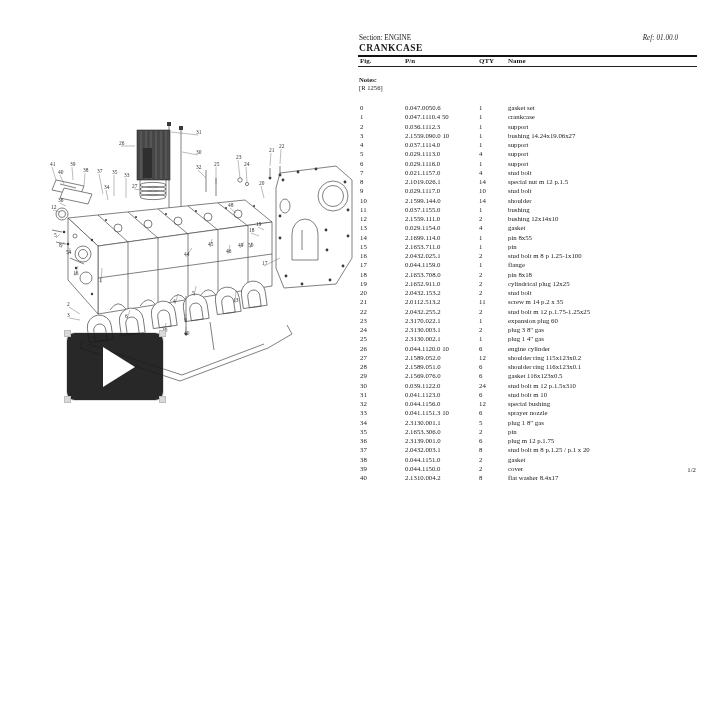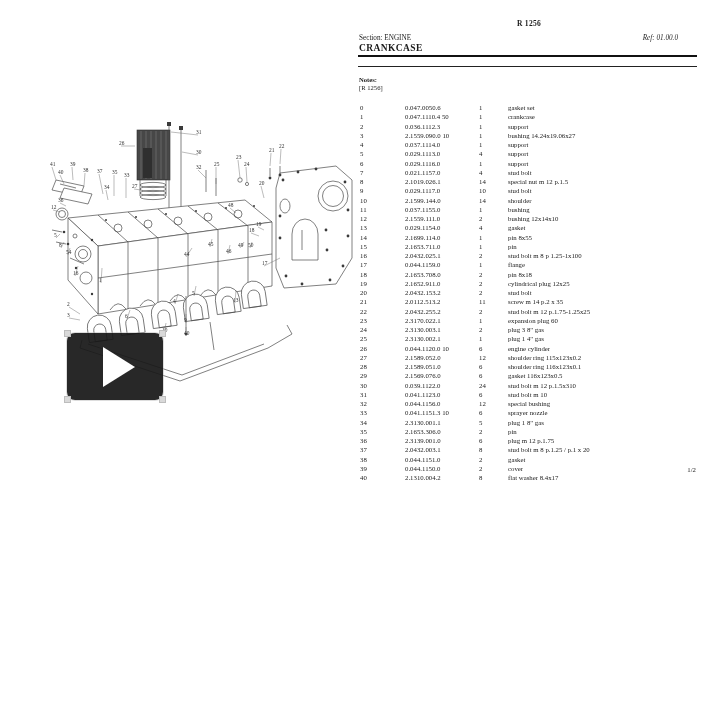--- a/index.html
+++ b/index.html
@@ -303,27 +303,32 @@
   <div class="play-overlay" style="left:27px;top:215px;position:absolute;">
     <div class="handle h-tl"></div>
     <div class="handle h-tr"></div>
     <div class="handle h-bl"></div>
     <div class="handle h-br"></div>
     <div class="play-tri"></div>
   </div>
 </div>
 
 <div class="pane">
-  <div class="doc-code">R 1256</div>
   <div class="sec-row">
     <span class="sec-label">Section: ENGINE</span>
     <span class="ref-label">Ref: 01.00.0</span>
   </div>
   <div class="doc-title">CRANKCASE</div>
   <div class="rule-thick"></div>
+  <div class="hdr-row">
+    <span>Fig.</span>
+    <span>P/n</span>
+    <span>QTY</span>
+    <span>Name</span>
+  </div>
   <div class="rule-thin"></div>
   <div class="notes-label">Notes:</div>
   <div class="notes-value">[R 1256]</div>
   <div class="rows">
       <div class="trow">
         <span>0</span>
         <span>0.047.0050.6</span>
         <span>1</span>
         <span>gasket set</span>
       </div>

